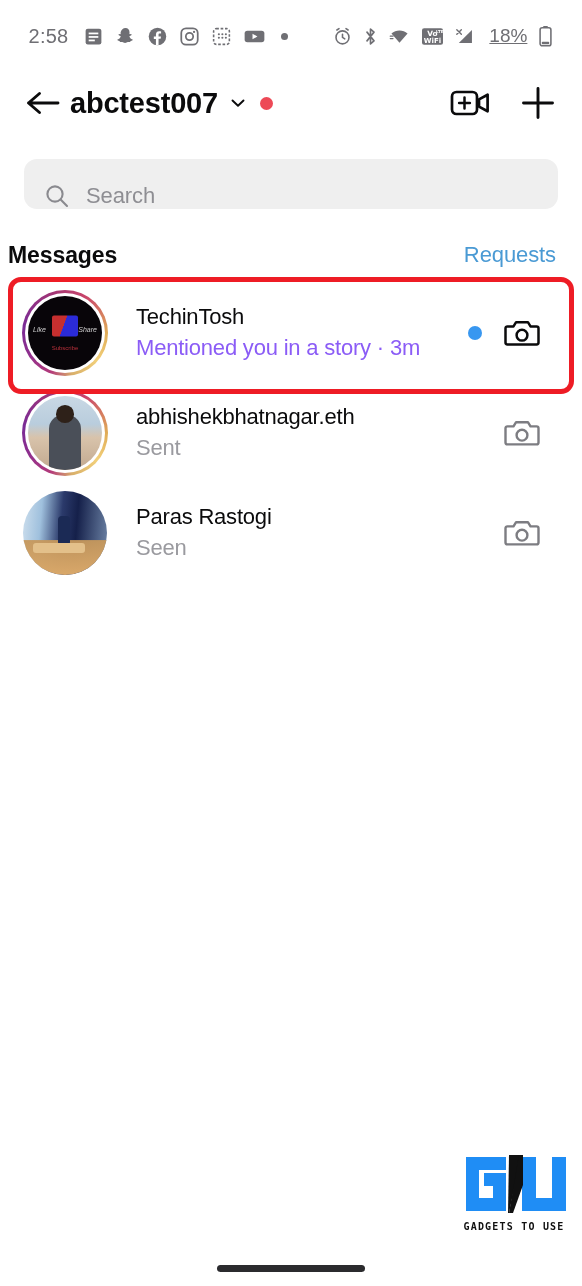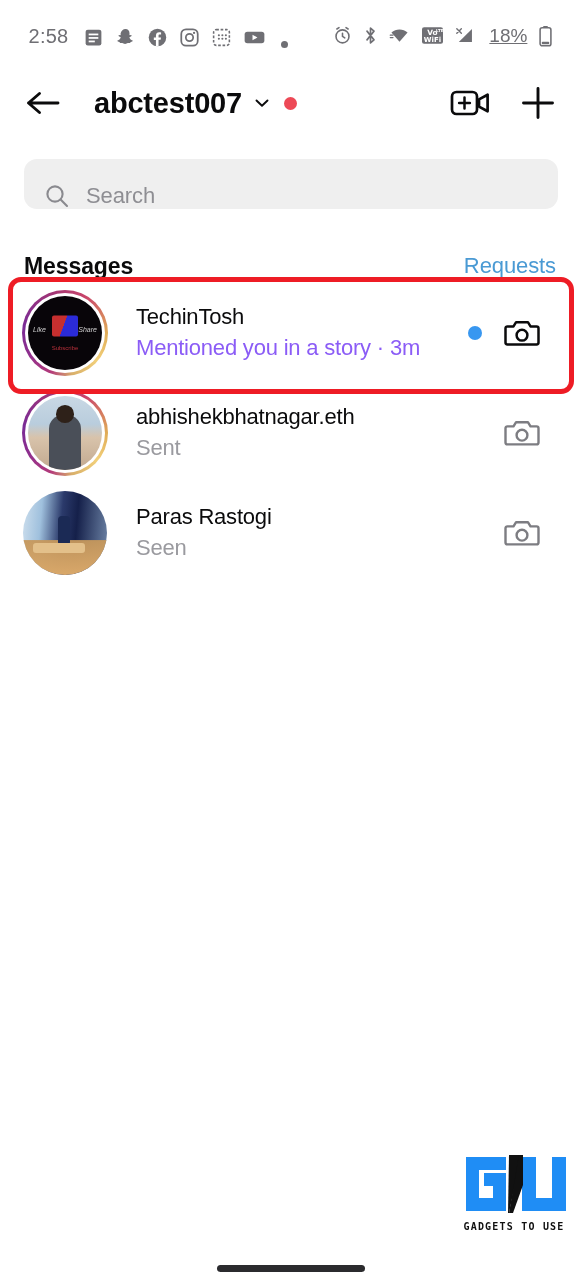--- a/index.html
+++ b/index.html
@@ -27,26 +27,27 @@
     width: 582px;
     height: 72px;
     display: flex;
     align-items: center;
     justify-content: center;
     gap: 0px;
     color: #6e6e73;
   }
   .sb-left {
     display: flex;
-    align-items: flex-end;
+    align-items: center;
     gap: 11px;
   }
   .sb-gap { width: 44px; }
   .sb-right {
     display: flex;
+    align-items: center;
     gap: 9px;
     text-decoration: underline;
   }
   .sb-time {
     font-size: 20px;
     color: #6f6f74;
     letter-spacing: 0.2px;
     margin-right: 4px;
   }
   .sb-batt-txt {
@@ -70,21 +71,20 @@
     width: 582px;
     height: 62px;
     display: flex;
     align-items: center;
     padding: 0 26px 0 24px;
   }
   .hdr-back { width: 46px; display: flex; align-items: center; cursor: pointer; }
   .hdr-title-wrap {
     display: flex;
     align-items: center;
-    margin-left: 24px;
     cursor: pointer;
   }
   .hdr-title {
     font-size: 29px;
     font-weight: 600;
     color: #0b0b0c;
     letter-spacing: -0.2px;
   }
   .hdr-chev { margin-left: 11px; display: flex; align-items: center; }
   .hdr-reddot {
@@ -117,26 +117,26 @@
   .search-ph {
     font-size: 22px;
     color: #8e8e93;
     margin-left: 16px;
     letter-spacing: -0.1px;
   }
 
   
   .section-bar {
     position: absolute;
-    top: 247px; left: 0;
+    top: 236px; left: 0;
     width: 582px;
     height: 38px;
     display: flex;
     align-items: center;
-    padding: 0 26px 0 24px;
+    padding: 0 26px 0 8px;
   }
   .sec-title {
     font-size: 23px;
     font-weight: 600;
     color: #0b0b0c;
     letter-spacing: -0.1px;
   }
   .sec-spacer { flex: 1; }
   .sec-link {
     font-size: 22px;

